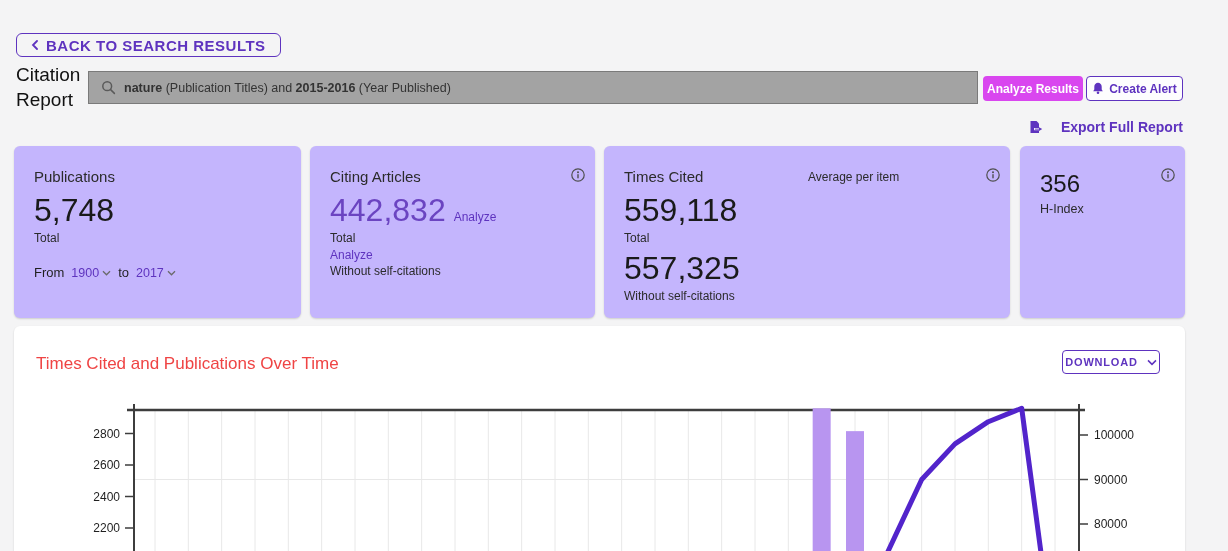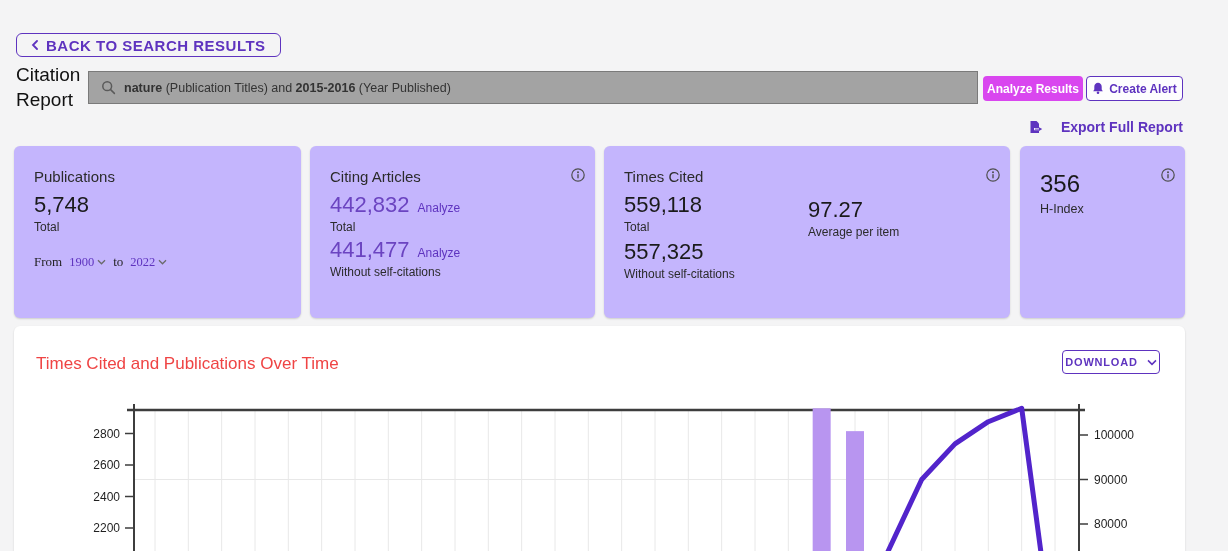--- a/index.html
+++ b/index.html
@@ -52,26 +52,26 @@
     display:flex; align-items:center; gap:18px;
     color:#5e33bf; font-size:14px; font-weight:600; cursor:pointer;
   }
 
   
   .card {
     top:146px; height:172px; background:#c4b5fd; border-radius:6px;
     box-shadow:0 1px 2px rgba(0,0,0,.16); padding:22px 20px;
   }
   .card h3 { font-size:15px; font-weight:400; color:#2b2b2b; }
-  .big-num { font-size:22px; color:#1a1a1a; margin-top:7px; }
+  .big-num { font-size:32px; color:#1a1a1a; margin-top:7px; }
   .big-num.purple { color:#6b44c1; }
   .num-row { display:flex; align-items:baseline; gap:8px; }
   .analyze-link { font-size:12px; color:#5e33bf; cursor:pointer; }
   .sub-label { font-size:12px; color:#2b2b2b; margin-top:2px; }
-  .from-row { margin-top:20px; font-size:13px; color:#1f1f1f; display:flex; align-items:center; gap:7px;font-family:Liberation Serif, serif; }
+  .from-row { margin-top:20px; font-size:13px; color:#1f1f1f; display:flex; align-items:center; gap:7px; }
   .year-dd { color:#5e33bf; font-size:12.5px; display:flex; align-items:center; gap:3px; cursor:pointer; }
   .info-btn { position:absolute; top:22px; right:10px; cursor:pointer; line-height:0; background:none; border:none; }
   .col2 { position:absolute; left:204px; top:22px; }
 
   
   .chart-card {
     left:14px; top:326px; width:1171px; height:234px;
     background:#fff; border-radius:6px; box-shadow:0 1px 2px rgba(0,0,0,.16);
   }
   .chart-title { position:absolute; left:22px; top:28px; font-size:17px; font-weight:400; color:#ef4444; }
@@ -142,21 +142,21 @@
   <div class="from-row">
     <span>From</span>
     <span class="year-dd">
       <span>1900</span>
       <span style="line-height:0"><svg width="9" height="6" viewBox="0 0 9 6">
             <polyline points="1,1.2 4.5,4.8 8,1.2" fill="none" stroke="#6a6a6a" stroke-width="1.3"></polyline>
           </svg></span>
     </span>
     <span>to</span>
     <span class="year-dd">
-      <span>2022</span>
+      <span>2017</span>
       <span style="line-height:0"><svg width="9" height="6" viewBox="0 0 9 6">
             <polyline points="1,1.2 4.5,4.8 8,1.2" fill="none" stroke="#6a6a6a" stroke-width="1.3"></polyline>
           </svg></span>
     </span>
   </div>
 </section>
 
 <section class="abs card" style="left:310px; width:285px;">
   <h3>Citing Articles</h3>
   <button class="info-btn">
@@ -165,41 +165,39 @@
         <circle cx="7" cy="4.2" r="1" fill="#4f4f4f"></circle>
         <rect x="6.3" y="6" width="1.4" height="4.4" rx="0.7" fill="#4f4f4f"></rect>
       </svg>
   </button>
   <div class="num-row">
     <span class="big-num purple">442,832</span>
     <span class="analyze-link">Analyze</span>
   </div>
   <div class="sub-label">Total</div>
   <div class="num-row" style="margin-top:3px;">
-    <span class="big-num purple" style="margin-top:0;">441,477</span>
     <span class="analyze-link">Analyze</span>
   </div>
   <div class="sub-label">Without self-citations</div>
 </section>
 
 <section class="abs card" style="left:604px; width:406px;">
   <h3>Times Cited</h3>
   <button class="info-btn">
     <svg width="14" height="14" viewBox="0 0 14 14">
         <circle cx="7" cy="7" r="6.2" fill="none" stroke="#4f4f4f" stroke-width="1.2"></circle>
         <circle cx="7" cy="4.2" r="1" fill="#4f4f4f"></circle>
         <rect x="6.3" y="6" width="1.4" height="4.4" rx="0.7" fill="#4f4f4f"></rect>
       </svg>
   </button>
   <div class="big-num">559,118</div>
   <div class="sub-label">Total</div>
   <div class="big-num" style="margin-top:5px;">557,325</div>
   <div class="sub-label">Without self-citations</div>
   <div class="col2">
-    <div class="big-num" style="margin-top:29px;">97.27</div>
     <div class="sub-label">Average per item</div>
   </div>
 </section>
 
 <section class="abs card" style="left:1020px; width:165px;">
   <button class="info-btn">
     <svg width="14" height="14" viewBox="0 0 14 14">
         <circle cx="7" cy="7" r="6.2" fill="none" stroke="#4f4f4f" stroke-width="1.2"></circle>
         <circle cx="7" cy="4.2" r="1" fill="#4f4f4f"></circle>
         <rect x="6.3" y="6" width="1.4" height="4.4" rx="0.7" fill="#4f4f4f"></rect>

